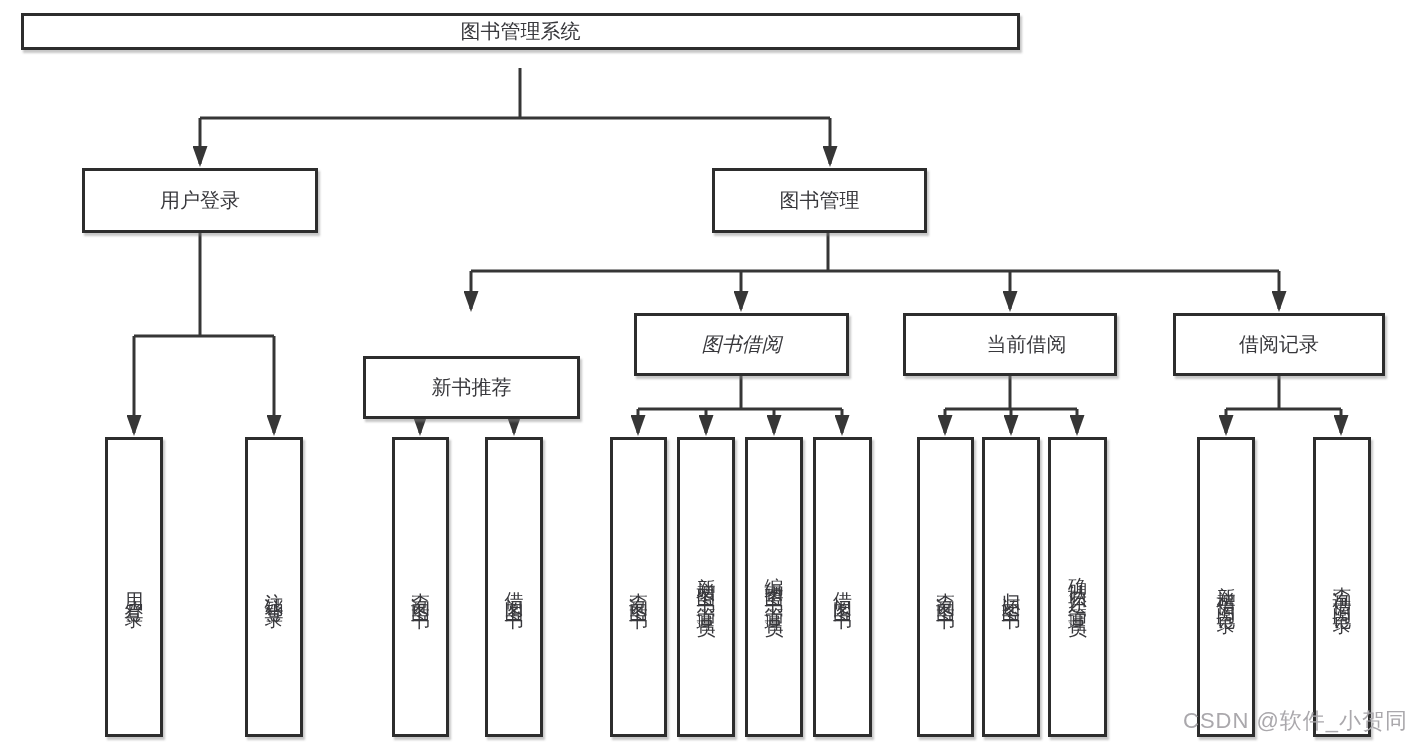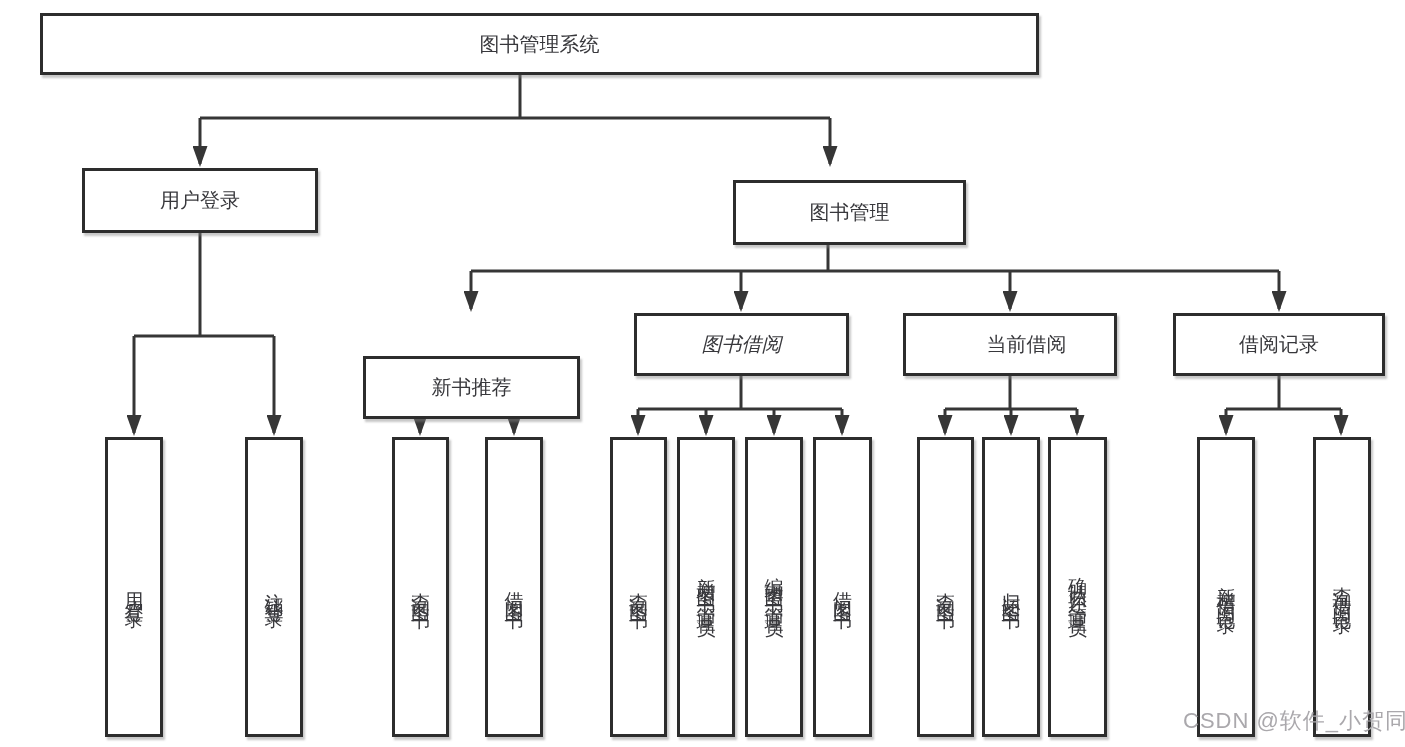--- a/index.html
+++ b/index.html
@@ -98,24 +98,24 @@
       <path d="M1011,409 L1011,433" marker-end="url(#arrow)"></path>
       <path d="M1077,409 L1077,433" marker-end="url(#arrow)"></path>
 
       <path d="M1279,376 L1279,409"></path>
       <path d="M1226,409 L1341,409"></path>
       <path d="M1226,409 L1226,433" marker-end="url(#arrow)"></path>
       <path d="M1341,409 L1341,433" marker-end="url(#arrow)"></path>
     </g>
   </svg>
 
-  <div class="node" style="left:21px; top:13px; width:999px; height:62px;margin-left:19px;">图书管理系统</div>
+  <div class="node" style="left:21px; top:13px; width:999px; height:37px;">图书管理系统</div>
 
   <div class="node" style="left:82px; top:168px; width:236px; height:65px;">用户登录</div>
-  <div class="node" style="left:712px; top:180px; width:233px; height:65px;margin-left:21px;">图书管理</div>
+  <div class="node" style="left:712px; top:168px; width:215px; height:65px;">图书管理</div>
 
   <div class="node" style="left:363px; top:313px; width:217px; height:63px;margin-top:43px;">新书推荐</div>
   <div class="node" style="left:634px; top:313px; width:215px; height:63px;font-style:italic;">图书借阅</div>
   <div class="node" style="left:903px; top:313px; width:214px; height:63px;padding-left:33px;">当前借阅</div>
   <div class="node" style="left:1173px; top:313px; width:212px; height:63px;">借阅记录</div>
 
   <div class="node vnode" style="left:105px; top:437px; width:58px; height:300px;">用户登录</div>
   <div class="node vnode" style="left:245px; top:437px; width:58px; height:300px;">注销登录</div>
 
   <div class="node vnode" style="left:392px; top:437px; width:57px; height:300px;">查询图书</div>

